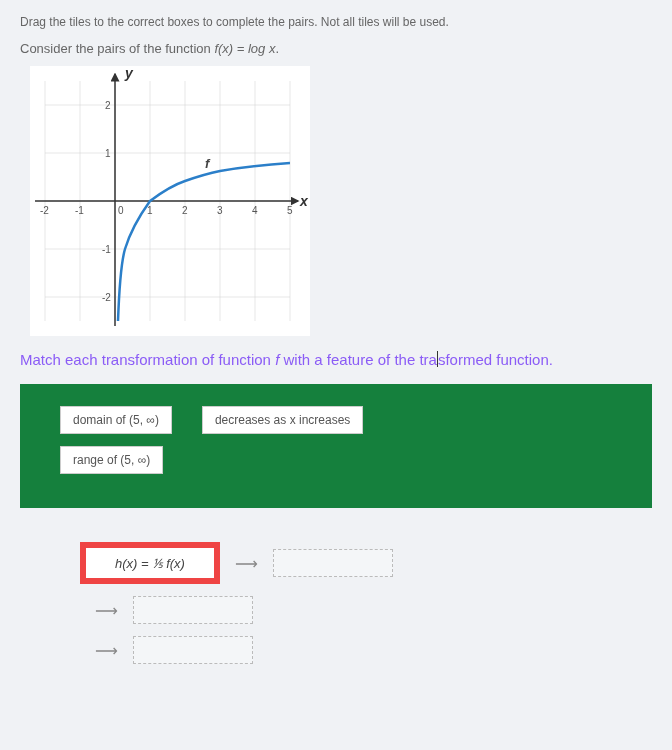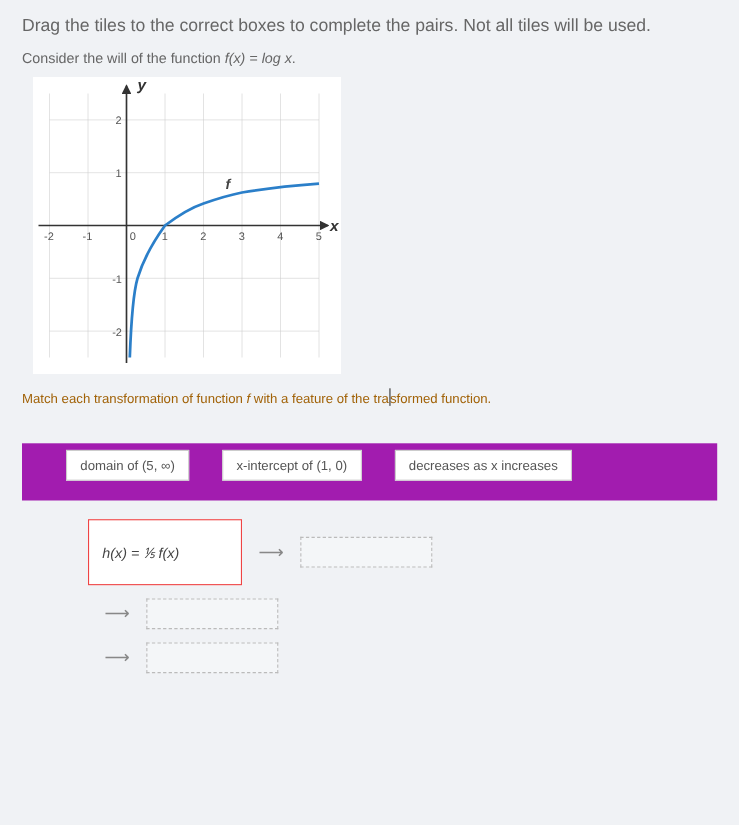--- a/index.html
+++ b/index.html
@@ -5,72 +5,72 @@
     * { box-sizing: border-box; margin: 0; padding: 0; }
     body {
       font-family: Arial, sans-serif;
       background: #f0f2f5;
       width: 672px;
       height: 750px;
       padding: 15px 20px;
       color: #555;
       font-size: 13px;
     }
-    .instructions { margin-bottom: 12px; font-size: 16px; color: #666; }
+    .instructions { margin-bottom: 12px; font-size: 12px; color: #666; }
     .consider { margin-bottom: 10px; font-size: 13px; color: #666; }
     .math-expr { font-style: italic; font-weight: normal; }
     .graph-container {
       width: 280px;
       height: 270px;
       background: #fff;
       position: relative;
       margin-bottom: 15px;
       margin-left: 10px;
     }
     .graph-svg { width: 100%; height: 100%; }
-    .match-text { margin-bottom: 32px; font-size: 12px; color: #a16207; }
+    .match-text { margin-bottom: 15px; font-size: 15px; color: #8b5cf6; }
     .cursor {
       display: inline-block;
       width: 1px;
       height: 16px;
       background: #333;
       vertical-align: middle;
       position: relative;
       top: -2px;
     }
     .tiles-area {
-      background: #a21caf;
-      padding: 6px 40px;
-      margin-bottom: 7px;
+      background: #15803d;
+      padding: 22px 40px;
+      margin-bottom: 24px;
     }
     .tiles-row { display: flex; gap: 30px; margin-bottom: 12px; flex-wrap: wrap; }
     .tile {
       background: #fff;
       border: 1px solid #ccc;
       padding: 6px 12px;
       font-size: 12px;
       color: #555;
       cursor: move;
     }
     .drop-area {
       padding: 10px 60px;
     }
     .drop-row {
       display: flex;
       align-items: center;
       margin-bottom: 12px;
     }
     .func-box {
-      border: 1px solid #ef4444;
+      border: 6px solid #ef4444;
       background: #fff;
-      padding: 20px 12px;
+      padding: 6px 12px;
       font-size: 13px;
       color: #444;
       min-width: 140px;
-      text-align: left;
+      text-align: center;
       font-style: italic;
     }
     .arrow {
       margin: 0 15px;
       color: #888;
       font-size: 16px;
     }
     .drop-target {
       border: 1px dashed #bbb;
       min-width: 120px;
@@ -80,21 +80,21 @@
     .axis-label { font-size: 14px; font-weight: bold; font-style: italic; fill: #333; }
     .tick-label { font-size: 10px; fill: #555; }
     .curve-label { font-size: 13px; font-style: italic; font-weight: bold; fill: #444; }
   </style>
 </head>
 <body>
 
 <div class="instructions">Drag the tiles to the correct boxes to complete the pairs. Not all tiles will be used.</div>
 
 <div class="consider">
-  <span>Consider the will of the function </span>
+  <span>Consider the pairs of the function </span>
   <span class="math-expr">f(x) = log x</span>.
 </div>
 
 <div class="graph-container">
   <svg class="graph-svg" viewBox="0 0 280 270">
     <defs>
       <marker id="arrowhead" markerWidth="6" markerHeight="6" refX="5" refY="3" orient="auto">
         <path d="M0,0 L6,3 L0,6 Z" fill="#333"></path>
       </marker>
     </defs>
@@ -140,22 +140,24 @@
   </svg>
 </div>
 
 <div class="match-text">
   <span>Match each transformation of function </span><span style="font-style:italic">f</span><span> with a feature of the tra</span><span class="cursor"></span><span>sformed function.</span>
 </div>
 
 <div class="tiles-area">
   <div class="tiles-row">
     <div class="tile">domain of (5, ∞)</div>
-    <div class="tile">x-intercept of (1, 0)</div>
     <div class="tile">decreases as x increases</div>
+  </div>
+  <div class="tiles-row">
+    <div class="tile">range of (5, ∞)</div>
   </div>
 </div>
 
 <div class="drop-area">
   <div class="drop-row">
     <div class="func-box">h(x) = ⅕ f(x)</div>
     <span class="arrow">⟶</span>
     <div class="drop-target"></div>
   </div>
   <div class="drop-row">

